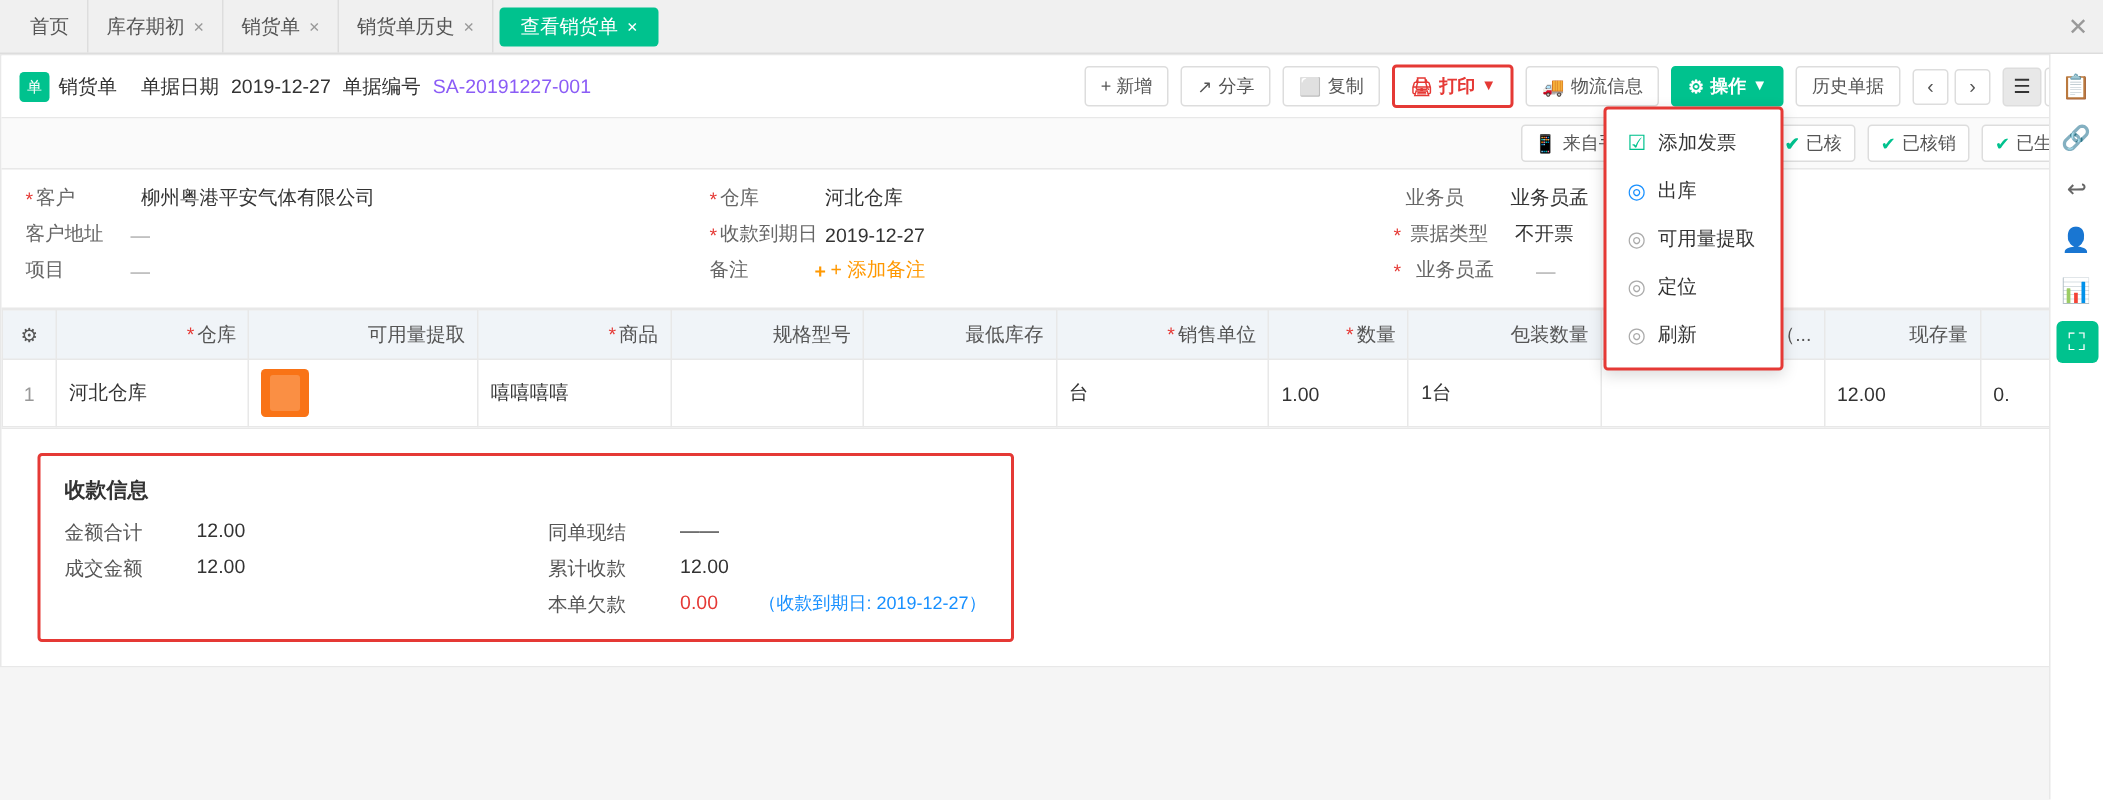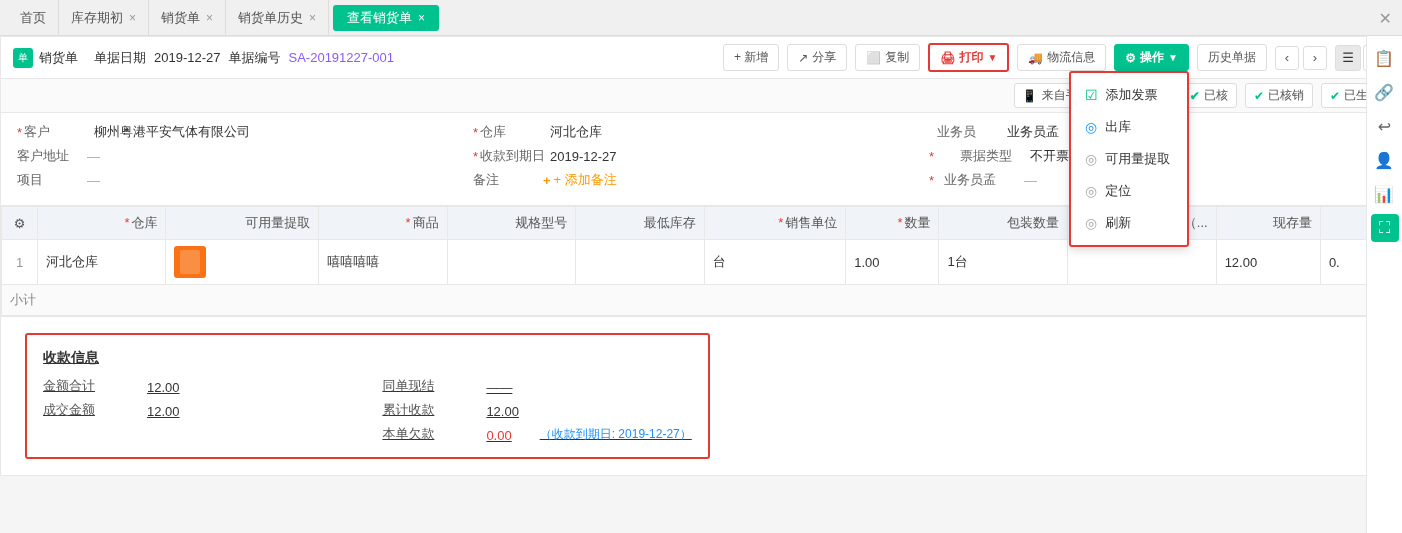--- a/index.html
+++ b/index.html
@@ -72,24 +72,24 @@
     thead tr { background: #f0f4f8; }
     thead th { padding: 7px 8px; border: 1px solid #e8e8e8; color: #555; font-weight: normal; white-space: nowrap; text-align: right; }
     tbody tr { background: #fff; }
     tbody td { padding: 6px 8px; border: 1px solid #e8e8e8; }
     .subtotal-row td { background: #fafafa; color: #888; }
     .row-num { color: #999; text-align: center; }
     .product-thumb { width: 32px; height: 32px; background: #f97316; border-radius: 3px; display: flex; align-items: center; justify-content: center; }
     .product-thumb-inner { width: 20px; height: 24px; background: #fff3; border-radius: 2px; }
 
     
-    .payment-section { padding: 14px 16px; border: 2px solid #e53935; margin: 8px 12px; border-radius: 3px; display: inline-block; min-width: 520px; text-decoration: underline; }
+    .payment-section { padding: 14px 16px; border: 2px solid #e53935; margin: 8px 12px; border-radius: 3px; display: inline-block; min-width: 520px; }
     .payment-title { font-weight: bold; font-size: 14px; margin-bottom: 10px; }
     .payment-grid { display: grid; grid-template-columns: 1fr 1fr; gap: 6px 30px; }
-    .payment-row { display: flex; align-items: flex-end; gap: 24px; }
+    .payment-row { display: flex; align-items: flex-start; gap: 8px; }
     .payment-label { color: #555; min-width: 80px; }
     .payment-value { color: #333; }
     .payment-value.red { color: #e53935; }
     .payment-value.blue { color: #1890ff; }
 
     
     .right-sidebar {
       position: fixed; right: 0; top: 36px; bottom: 0; width: 36px;
       background: #fff; border-left: 1px solid #e8e8e8; display: flex; flex-direction: column; align-items: center; padding: 8px 0; gap: 6px;
     }
@@ -268,21 +268,21 @@
         <span class="form-label">客户地址</span>
         <span class="form-value dashes">—</span>
       </div>
       <div class="form-field" style="flex:2">
         <span class="required-star">*</span>
         <span class="form-label">收款到期日</span>
         <span class="form-value">2019-12-27</span>
       </div>
       <div class="form-field" style="flex:2">
         <span class="required-star">*</span>
-        <span class="form-label" style="margin-left:24px">票据类型</span>
+        <span class="form-label" style="margin-left:4px">票据类型</span>
         <span class="form-value">不开票</span>
       </div>
     </div>
     <div class="form-row">
       <div class="form-field" style="flex:2">
         <span class="form-label">项目</span>
         <span class="form-value dashes">—</span>
       </div>
       <div class="form-field" style="flex:2">
         <span class="form-label">备注</span>
@@ -337,23 +337,20 @@
           <td>嘻嘻嘻嘻</td>
           <td></td>
           <td></td>
           <td>台</td>
           <td>1.00</td>
           <td>1台</td>
           <td></td>
           <td>12.00</td>
           <td>0.</td>
         </tr>
-        <tr class="subtotal-row">
-          <td colspan="12">小计</td>
-        </tr>
       </tbody>
     </table>
   </div>
 
   <div style="padding: 8px 12px;">
     <div class="payment-section">
       <div class="payment-title">收款信息</div>
       <div class="payment-grid">
         <div class="payment-row">
           <span class="payment-label">金额合计</span>
@@ -368,21 +365,21 @@
           <span class="payment-value">12.00</span>
         </div>
         <div class="payment-row">
           <span class="payment-label">累计收款</span>
           <span class="payment-value">12.00</span>
         </div>
         <div></div>
         <div class="payment-row">
           <span class="payment-label">本单欠款</span>
           <span class="payment-value red">0.00</span>
-          <span class="payment-value blue" style="font-size:12px;margin-left:4px">（收款到期日: 2019-12-27）</span>
+          <span class="payment-value blue" style="font-size:12px;margin-left:19px">（收款到期日: 2019-12-27）</span>
         </div>
       </div>
     </div>
   </div>
 </div>
 
 <div class="right-sidebar">
   <div class="sidebar-icon">📋</div>
   <div class="sidebar-icon">🔗</div>
   <div class="sidebar-icon">↩</div>

